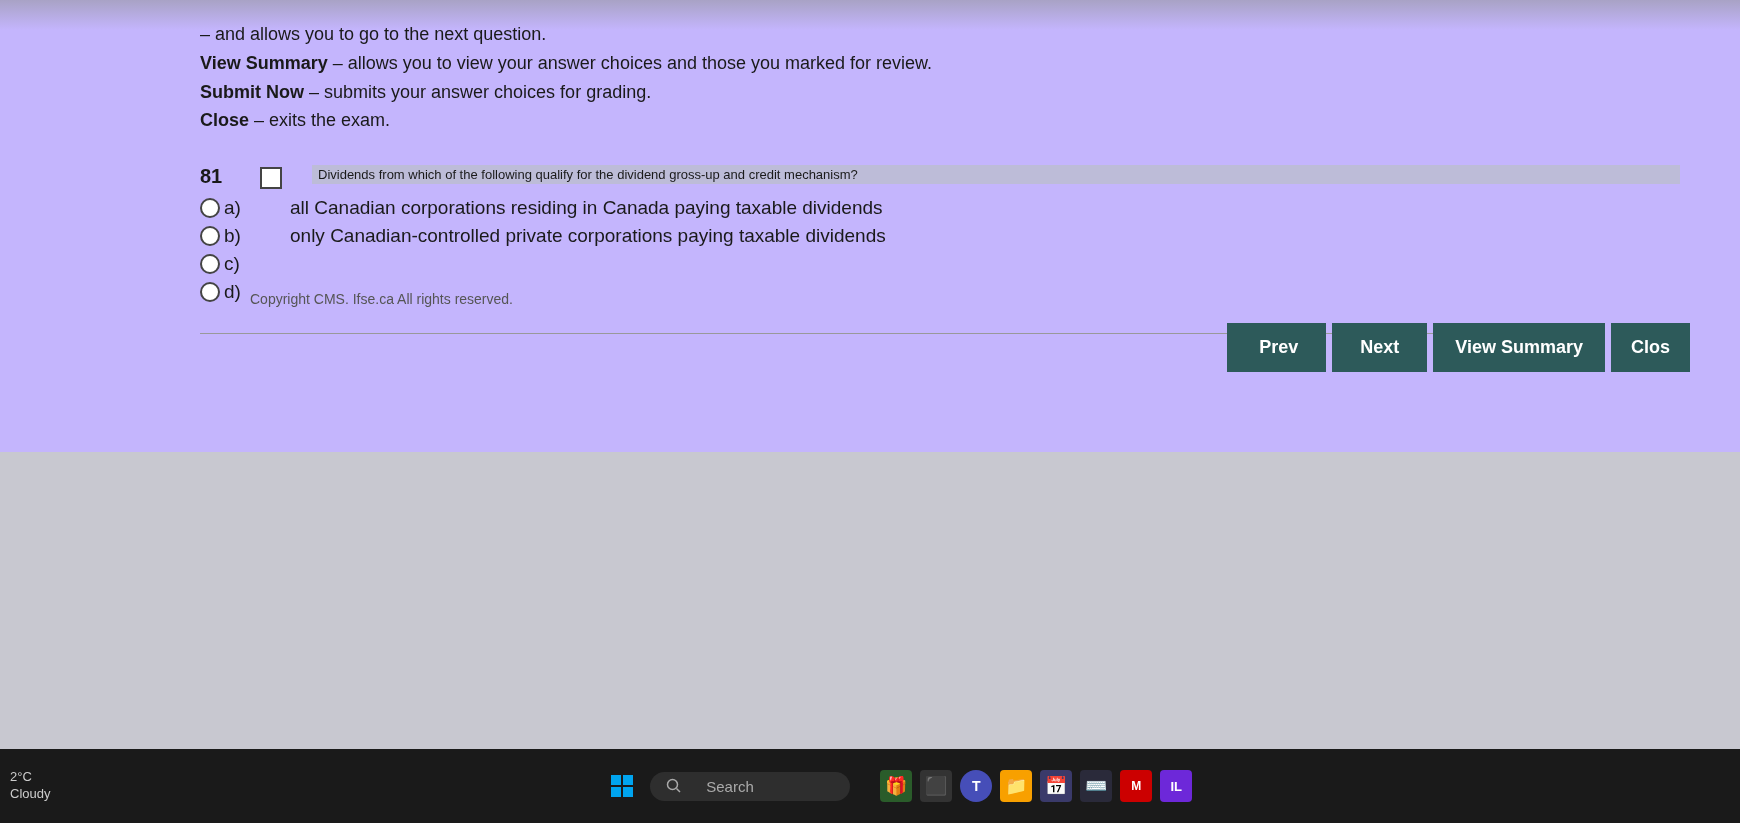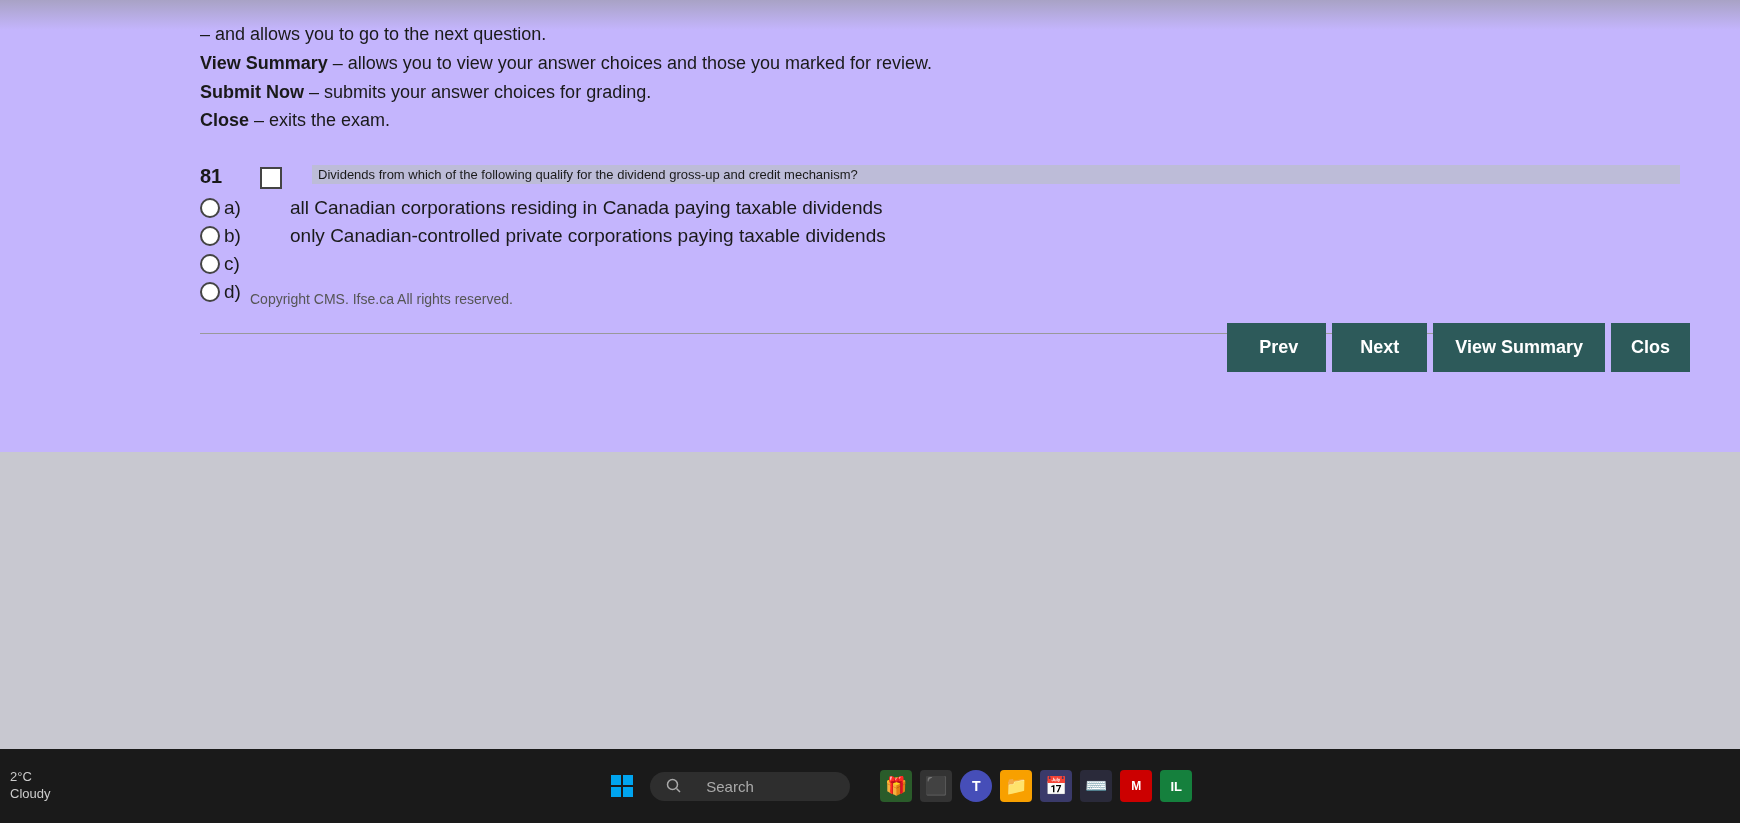--- a/index.html
+++ b/index.html
@@ -345,18 +345,18 @@
       <div class="taskbar-icon" style="background:#333;">⬛</div>
       <div class="taskbar-icon" style="background:#464EB8; border-radius:50%;">
         <span style="color:white;font-size:14px;font-weight:bold;">T</span>
       </div>
       <div class="taskbar-icon" style="background:#f8a000;">📁</div>
       <div class="taskbar-icon" style="background:#3a3a6a;">📅</div>
       <div class="taskbar-icon" style="background:#2a2a3a;">⌨️</div>
       <div class="taskbar-icon" style="background:#cc0000; border-radius:4px;">
         <span style="color:white;font-size:12px;font-weight:bold;">M</span>
       </div>
-      <div class="taskbar-icon" style="background:#15803d;">
+      <div class="taskbar-icon" style="background:#6d28d9;">
         <span style="color:white;font-size:13px;font-weight:bold;">IL</span>
       </div>
     </div>
   </div>
 </div>
 
 </body></html>

